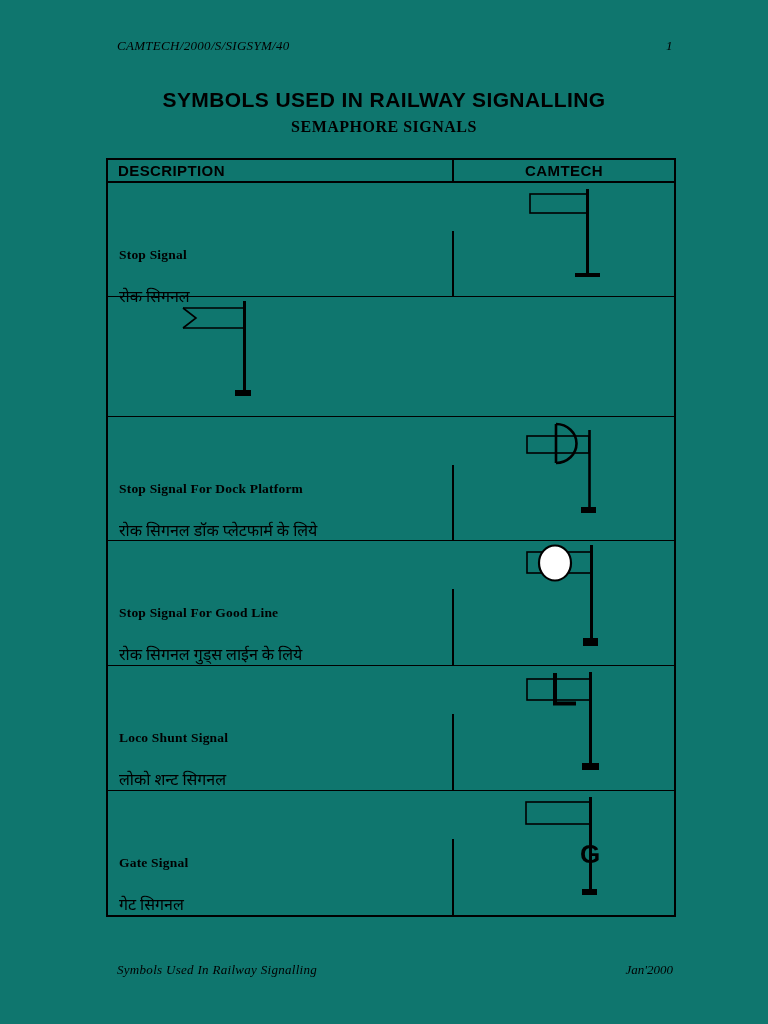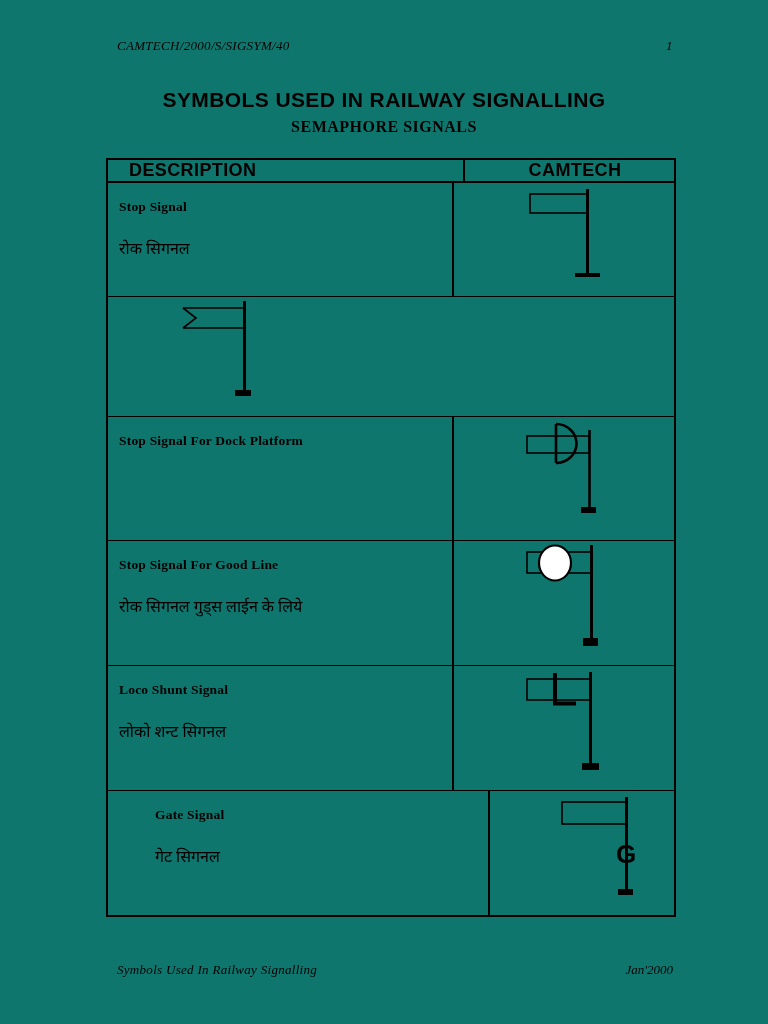--- a/index.html
+++ b/index.html
@@ -26,32 +26,33 @@
     position:absolute; left:0; top:118px; width:768px; text-align:center;
     font-family:Liberation Serif, serif; font-weight:bold; font-size:16px;
     letter-spacing:.5px;
   }
   .sym-table {
     position:absolute; left:106px; top:158px; width:570px; height:759px;
     border:2px solid #000;
   }
   .thead { display:flex; height:23px; border-bottom:2px solid #000; }
   .th {
-    font-family:"Liberation Sans", sans-serif; font-weight:bold; font-size:18px;
-    line-height:21px; letter-spacing:.4px;margin-left:11px;
+    font-family:"Liberation Sans", sans-serif; font-weight:bold; font-size:15px;
+    line-height:21px; letter-spacing:.4px;
   }
   .th-desc { width:346px; border-right:2px solid #000; padding-left:10px; }
   .th-sym  { flex:1; text-align:center; }
   .row { display:flex; border-bottom:1px solid #000; }
   .row:last-child { border-bottom:none; }
   .r1 { height:114px; } .r2 { height:120px; } .r3 { height:124px; }
-  .r4 { height:125px; } .r5 { height:125px; } .r6 { height:124px;padding-left:36px; }
+  .r4 { height:125px; } .r5 { height:125px; } .r6 { height:124px; }
   .cell-desc {
     width:346px; border-right:2px solid #000;
     padding:16px 10px 0 11px;
+    margin-top:48px;
   }
   .name-en {
     font-family:"Liberation Serif", serif; font-weight:bold; font-size:13.5px;
     letter-spacing:.2px;
   }
   .name-hi {
     margin-top:22px;
     font-family:Liberation Serif, serif; font-size:16px;
   }
   .cell-sym { flex:1; position:relative; }
@@ -108,20 +109,21 @@
           <line x1="75" y1="31" x2="136" y2="31" stroke="#000" stroke-width="1.6"></line>
           <polyline points="75,11 88,21 75,31" fill="none" stroke="#000" stroke-width="1.6"></polyline>
           <rect x="127" y="93" width="16" height="6" fill="#000"></rect>
         </svg>
       </div>
     </div>
 
     <div class="row r3">
       <div class="cell-desc">
         <div class="name-en">Stop Signal For Dock Platform</div>
+        <div class="name-hi">रोक सिगनल डॉक प्लेटफार्म के लिये</div>
       </div>
       <div class="cell-sym">
         <svg width="218" height="123" viewBox="0 0 218 123">
           <line x1="135.5" y1="13" x2="135.5" y2="92" stroke="#000" stroke-width="2.6"></line>
           <rect x="73" y="19" width="62" height="17" fill="none" stroke="#000" stroke-width="1.6"></rect>
           <line x1="102" y1="7" x2="102" y2="46" stroke="#000" stroke-width="2.6"></line>
           <path d="M 102 7 A 20.5 19.5 0 0 1 102 46" fill="none" stroke="#000" stroke-width="2.6"></path>
           <rect x="127" y="90" width="15" height="6" fill="#000"></rect>
         </svg>
       </div>

